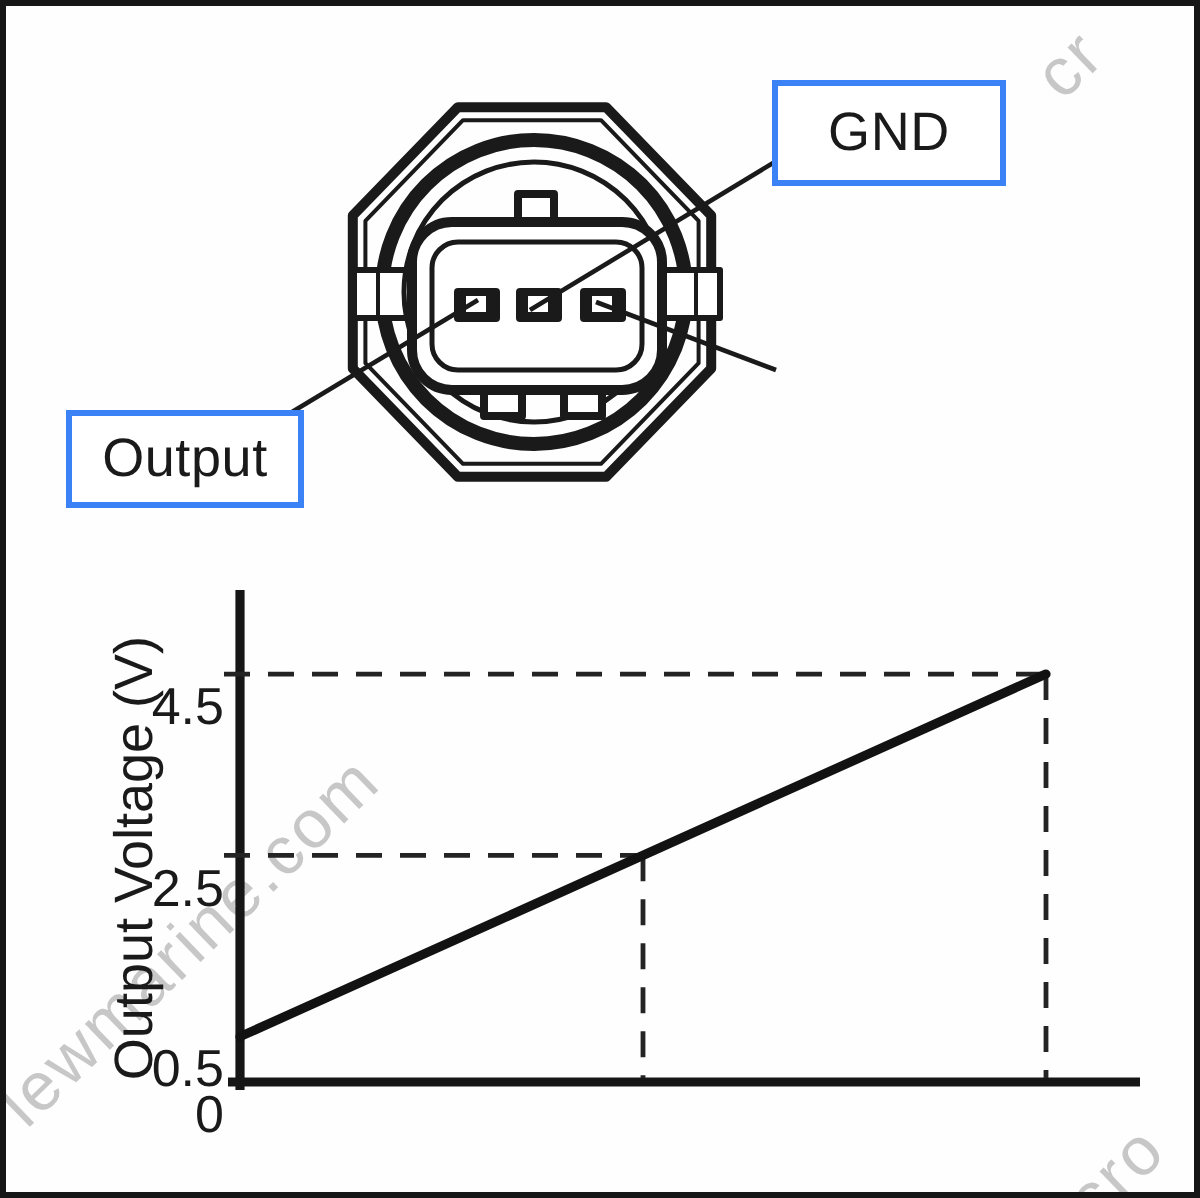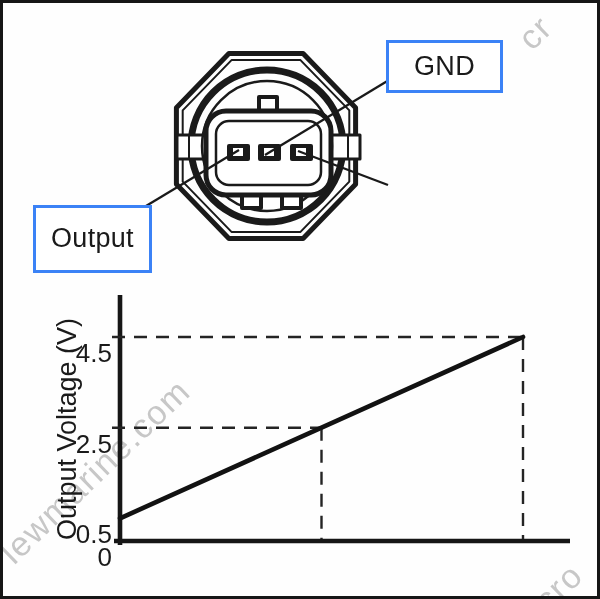--- a/index.html
+++ b/index.html
@@ -20,21 +20,21 @@
   
   #scene { position:absolute; left:0; top:0; z-index:2; }
   .dash     { stroke:#242424; stroke-width:2.4; stroke-dasharray:13 9; fill:none; }
   .dataline { stroke:#121212; stroke-width:4.6; fill:none; stroke-linecap:round; }
 
   
   .label-box { position:absolute; background:#fff; border:3px solid #3b82f6; z-index:10;
     display:flex; flex-direction:column; align-items:center; justify-content:center;
     font-size:27px; line-height:1.25; letter-spacing:.3px; }
   .gnd-box    { left:386px; top:40px;  width:117px; height:53px; }
-  .output-box { left:33px;  top:205px; width:119px; height:68px; }
+  .output-box { left:33px;  top:205px; width:119px; height:49px; }
   .power-box  { left:386px; top:183px; width:197px; height:86px; }
 
   
   .ylabel { position:absolute; left:-58px; top:413px; width:252px; height:32px; z-index:6;
     transform:rotate(-90deg); text-align:center; font-size:27px; }
   .xlabel { position:absolute; left:193px; top:557px; width:300px; z-index:6;
     text-align:center; font-size:27px; }
   #ytick-container { position:absolute; left:0; top:16px; width:112px; height:561px; z-index:6; }
   .ytick { position:absolute; left:0; width:112px; text-align:right; font-size:26px; line-height:32px; }
 </style>

